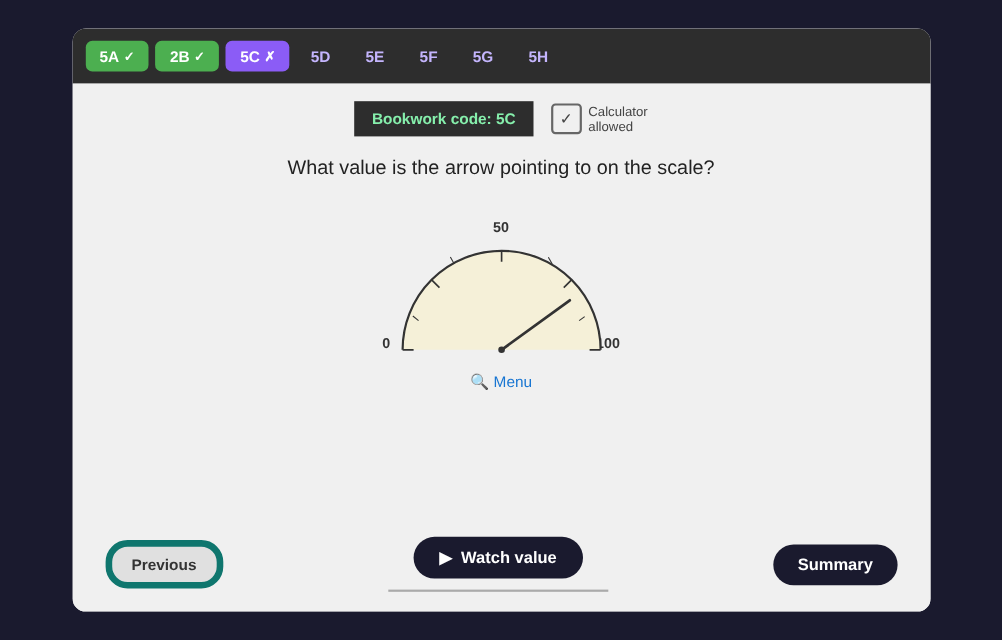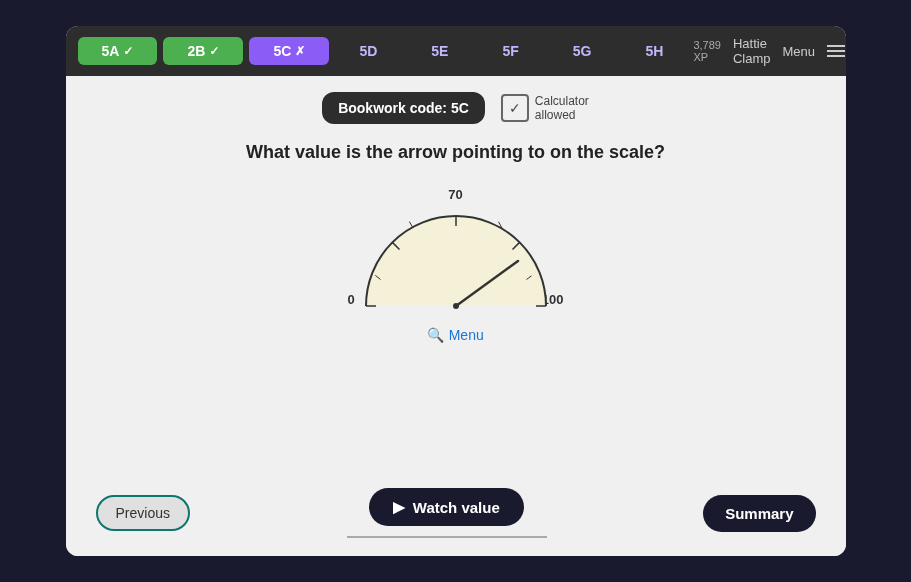--- a/index.html
+++ b/index.html
@@ -33,21 +33,21 @@
       gap: 6px;
       flex-shrink: 0;
     }
     .top-bar-right {
       margin-left: auto;
       display: flex;
       align-items: center;
       gap: 12px;
     }
     .tab {
-      padding: 6px 24px;
+      padding: 6px 13px;
       border-radius: 6px;
       font-size: 14px;
       font-weight: 600;
       cursor: pointer;
       color: #fff;
       display: flex;
       align-items: center;
       gap: 4px;
     }
     .tab-green {
@@ -88,23 +88,23 @@
       position: relative;
     }
     .bookwork-bar {
       display: flex;
       align-items: center;
       gap: 16px;
       margin-bottom: 18px;
     }
     .bookwork-code {
       background: #2d2d2d;
-      color: #ffffff;
+      color: #86efac;
       padding: 8px 16px;
-      border-radius: 12px;
+      border-radius: 0;
       font-size: 14px;
       font-weight: 600;
     }
     .calculator-badge {
       display: flex;
       align-items: center;
       gap: 6px;
       font-size: 12px;
       color: #444;
     }
@@ -114,23 +114,23 @@
       border: 2px solid #666;
       border-radius: 4px;
       display: flex;
       align-items: center;
       justify-content: center;
       font-size: 14px;
     }
     .question-text {
       font-size: 18px;
       color: #222;
-      margin-bottom: 24px;
+      margin-bottom: 36px;
       text-align: center;
-      font-weight: 700;
+      font-weight: 400;
     }
     
     .gauge-container {
       position: relative;
       width: 220px;
       height: 130px;
       margin-bottom: 10px;
     }
     .gauge-label-50 {
       position: absolute;
@@ -201,25 +201,25 @@
       border: none;
       padding: 10px 22px;
       border-radius: 24px;
       font-size: 15px;
       font-weight: 600;
       cursor: pointer;
     }
     .previous-btn {
       background: #e0e0e0;
       color: #333;
-      border: 2px solid #0f766e;
+      border: 6px solid #0f766e;
       padding: 8px 18px;
       border-radius: 20px;
       font-size: 14px;
-      font-weight: 400;
+      font-weight: 700;
       cursor: pointer;
     }
     .divider-line {
       width: 200px;
       height: 2px;
       background: #aaa;
       margin-top: 2px;
     }
     .hamburger {
       display: flex;
@@ -260,47 +260,37 @@
       <span>5E</span>
     </div>
     <div class="tab tab-plain">
       <span>5F</span>
     </div>
     <div class="tab tab-plain">
       <span>5G</span>
     </div>
     <div class="tab tab-plain">
       <span>5H</span>
-    </div>
-    <div class="top-bar-right">
-      <span class="xp-text">3,789 XP</span>
-      <span class="menu-area">Hattie Clamp</span>
-      <span class="menu-area">Menu</span>
-      <div class="hamburger">
-        <span></span>
-        <span></span>
-        <span></span>
-      </div>
     </div>
   </div>
 
   <div class="main-content">
 
     <div class="bookwork-bar">
       <div class="bookwork-code">Bookwork code: 5C</div>
       <div class="calculator-badge">
         <div class="calc-icon">✓</div>
         <span>Calculator<br>allowed</span>
       </div>
     </div>
 
     <div class="question-text">What value is the arrow pointing to on the scale?</div>
 
     <div class="gauge-container">
-      <span class="gauge-label-50">70</span>
+      <span class="gauge-label-50">50</span>
       <span class="gauge-label-0">0</span>
       <span class="gauge-label-100">100</span>
       <svg width="220" height="120" viewBox="0 0 220 120" style="position:absolute;top:14px;left:0;">
 
         <path d="M 20 105 A 90 90 0 0 1 200 105" fill="#f5f0d8" stroke="#333" stroke-width="2"></path>
 
         <line x1="20" y1="105" x2="30" y2="105" stroke="#333" stroke-width="1.5"></line>
 
         <line x1="46.4" y1="41.4" x2="53.5" y2="48.5" stroke="#333" stroke-width="1.5"></line>
 

